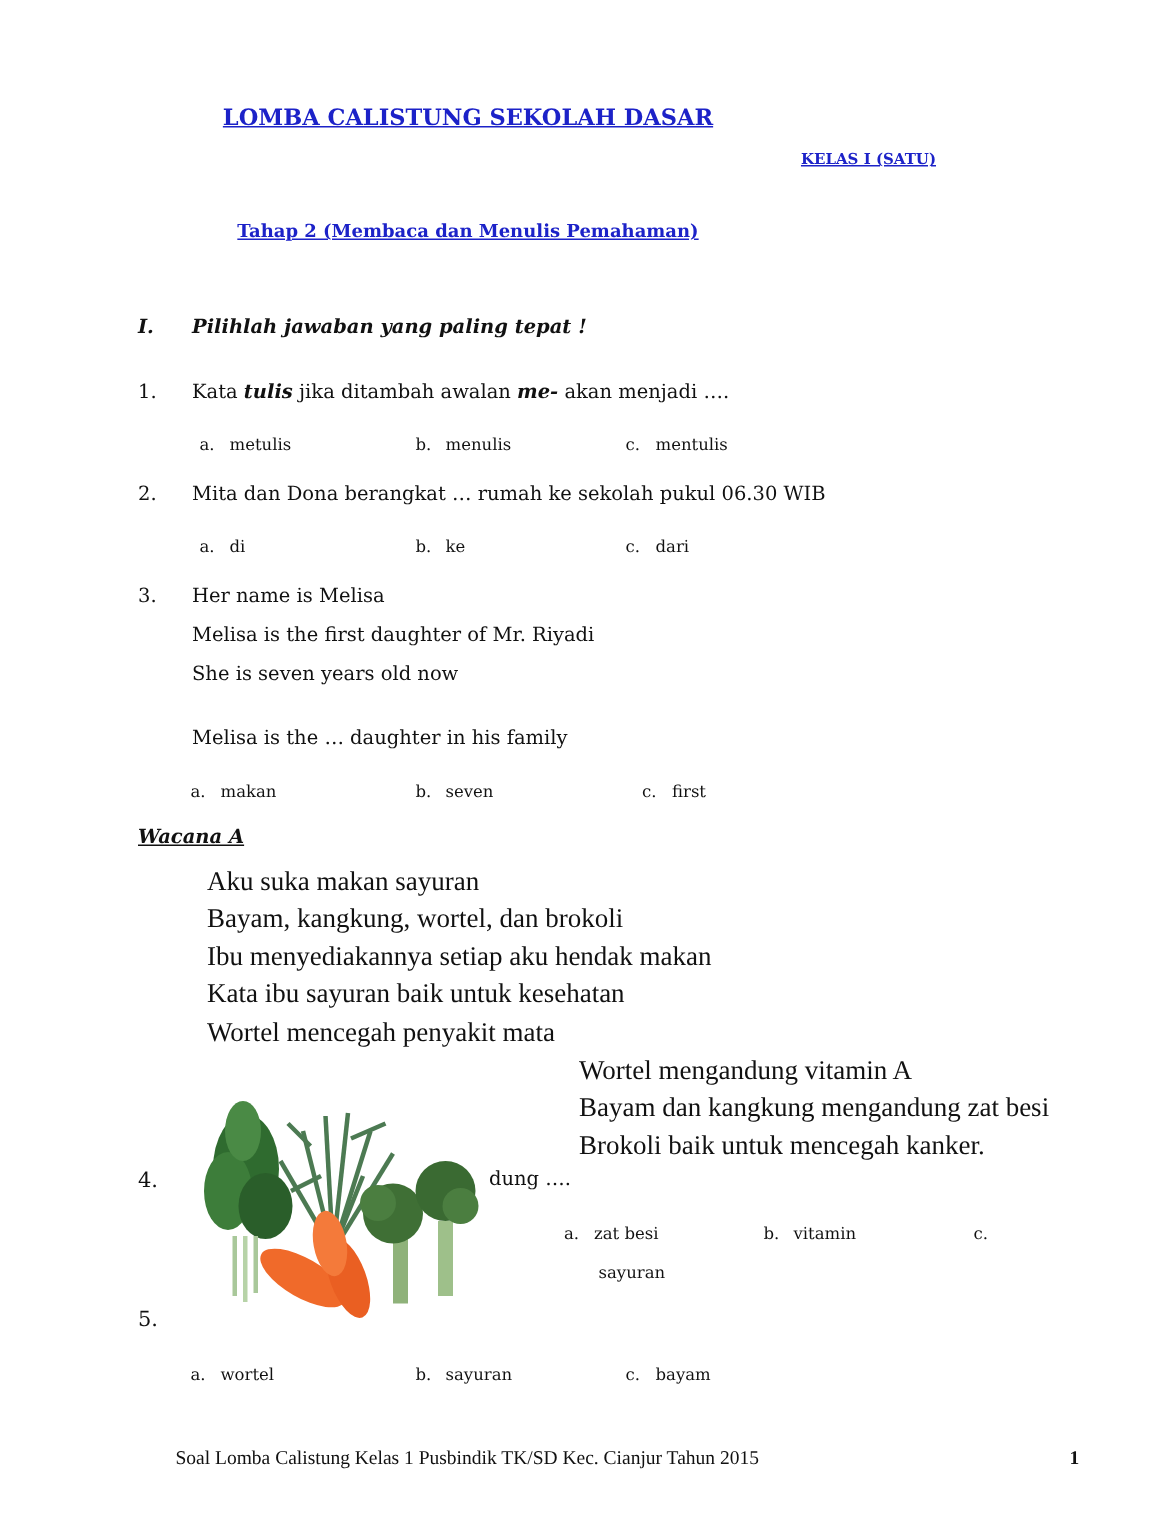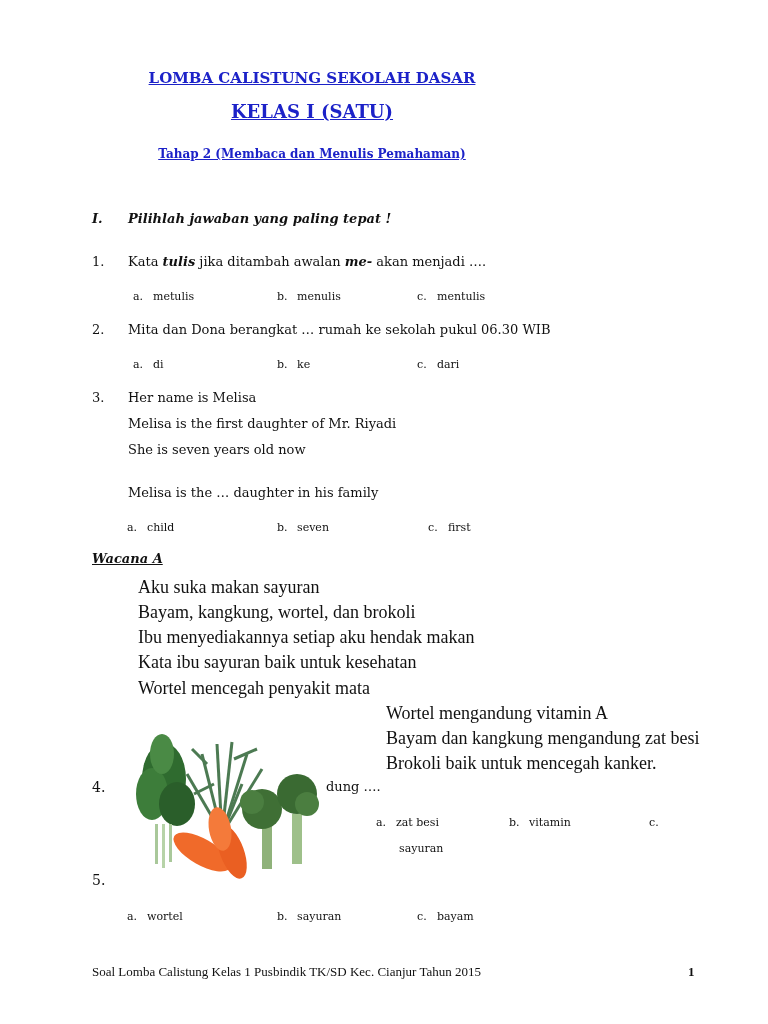--- a/index.html
+++ b/index.html
@@ -6,31 +6,31 @@
   body {
     width: 768px; height: 1024px; background: #ffffff; position: relative; overflow: hidden;
     font-family: "DejaVu Serif", serif; color: #111;
   }
   .abs { position: absolute; }
   .title {
     left: 0; width: 624px; text-align: center; color: #1c22c8; font-weight: bold;
     text-decoration: underline; font-family: "DejaVu Serif", serif;
   }
   .t1 { top: 69px; font-size: 15px; }
-  .t2 { top: 101px; font-size: 18px; }
+  .t2 { top: 101px; font-size: 10px; text-align: right; }
   .t3 { top: 131px; font-size: 12px; margin-top: 16px; }
   .txt { font-size: 13px; font-family: "DejaVu Serif", serif; white-space: nowrap; }
   .bi { font-style: italic; font-weight: bold; }
   .num { left: 92px; }
   .body { left: 128px; }
   .opt { font-size: 11px; white-space: nowrap; margin-top: 11px; }
   .opt .lbl { display: inline-block; width: 20px; }
   .poem { font-family: "Liberation Serif", serif; font-size: 18px; white-space: nowrap; }
   .wacana { left: 92px; top: 551px; font-size: 13px; font-style: italic; font-weight: bold; text-decoration: underline; }
-  .footer { font-family: "Liberation Serif", serif; font-size: 13px; top: 964px; }
+  .footer { font-family: "Liberation Serif", serif; font-size: 13px; top: 964px; margin-left: 25px; }
   .veg { left: 122px; top: 724px; width: 200px; height: 160px; }
   .hidden-line { left: 128px; top: 879px; width: 128px; height: 4px; border-top: 2px dashed #333; }
 </style>
 </head>
 <body>
 
 <div class="abs title t1">LOMBA CALISTUNG SEKOLAH DASAR</div>
 <div class="abs title t2">KELAS I (SATU)</div>
 <div class="abs title t3">Tahap 2 (Membaca dan Menulis Pemahaman)</div>
 
@@ -47,21 +47,21 @@
 <div class="abs txt body" style="top:322px;">Mita dan Dona berangkat … rumah ke sekolah pukul 06.30 WIB</div>
 <div class="abs opt" style="left:133px; top:347px;"><span class="lbl">a.</span><span>di</span></div>
 <div class="abs opt" style="left:277px; top:347px;"><span class="lbl">b.</span><span>ke</span></div>
 <div class="abs opt" style="left:417px; top:347px;"><span class="lbl">c.</span><span>dari</span></div>
 
 <div class="abs txt num" style="top:390px;">3.</div>
 <div class="abs txt body" style="top:390px;">Her name is Melisa</div>
 <div class="abs txt body" style="top:416px;">Melisa is the first daughter of Mr. Riyadi</div>
 <div class="abs txt body" style="top:442px;">She is seven years old now</div>
 <div class="abs txt body" style="top:485px;">Melisa  is the … daughter in his family</div>
-<div class="abs opt" style="left:127px; top:510px;"><span class="lbl">a.</span><span>child</span></div>
+<div class="abs opt" style="left:127px; top:510px;"><span class="lbl">a.</span><span>makan</span></div>
 <div class="abs opt" style="left:277px; top:510px;"><span class="lbl">b.</span><span>seven</span></div>
 <div class="abs opt" style="left:428px; top:510px;"><span class="lbl">c.</span><span>first</span></div>
 
 <div class="abs txt wacana">Wacana A</div>
 <div class="abs poem" style="left:138px; top:577px;">Aku suka makan sayuran</div>
 <div class="abs poem" style="left:138px; top:602px;">Bayam, kangkung, wortel, dan brokoli</div>
 <div class="abs poem" style="left:138px; top:627px;">Ibu menyediakannya setiap aku hendak makan</div>
 <div class="abs poem" style="left:138px; top:652px;">Kata ibu sayuran baik untuk kesehatan</div>
 <div class="abs poem" style="left:138px; top:678px;">Wortel mencegah penyakit mata</div>
 <div class="abs poem" style="left:386px; top:703px;">Wortel mengandung vitamin A</div>

